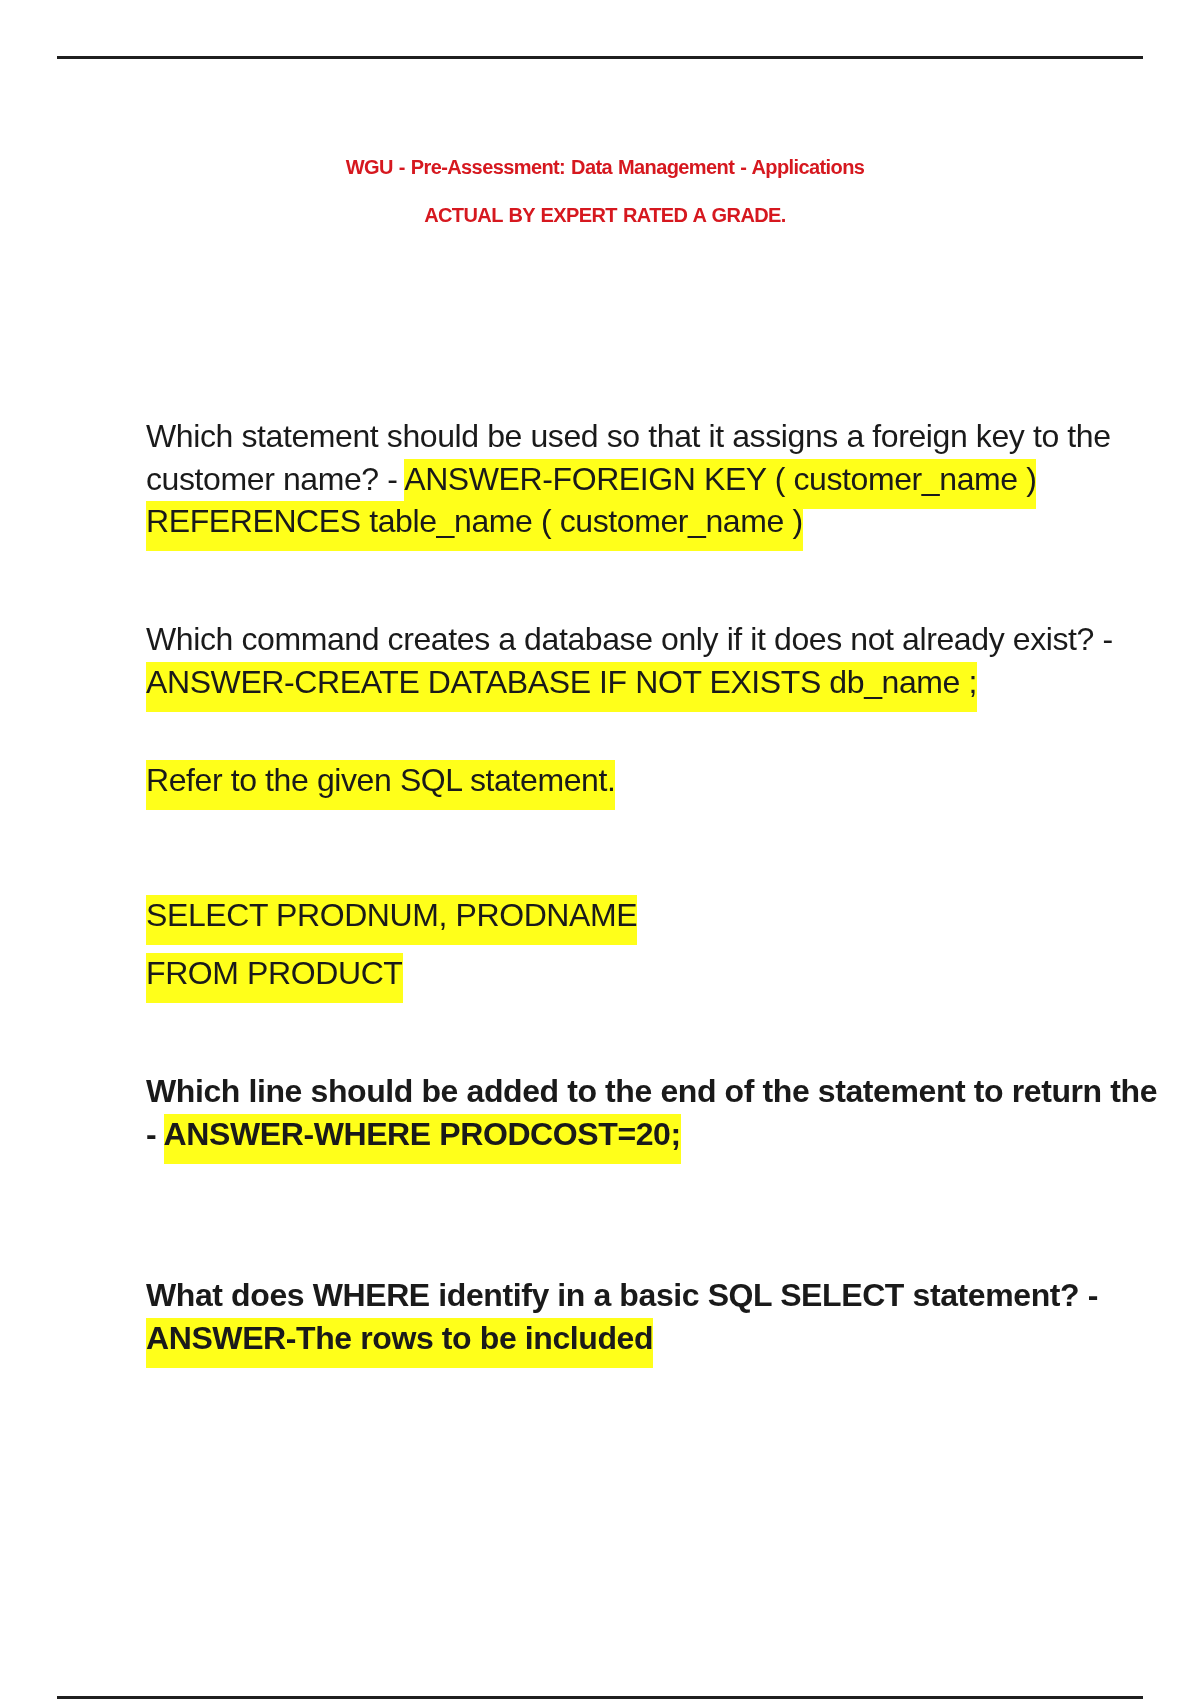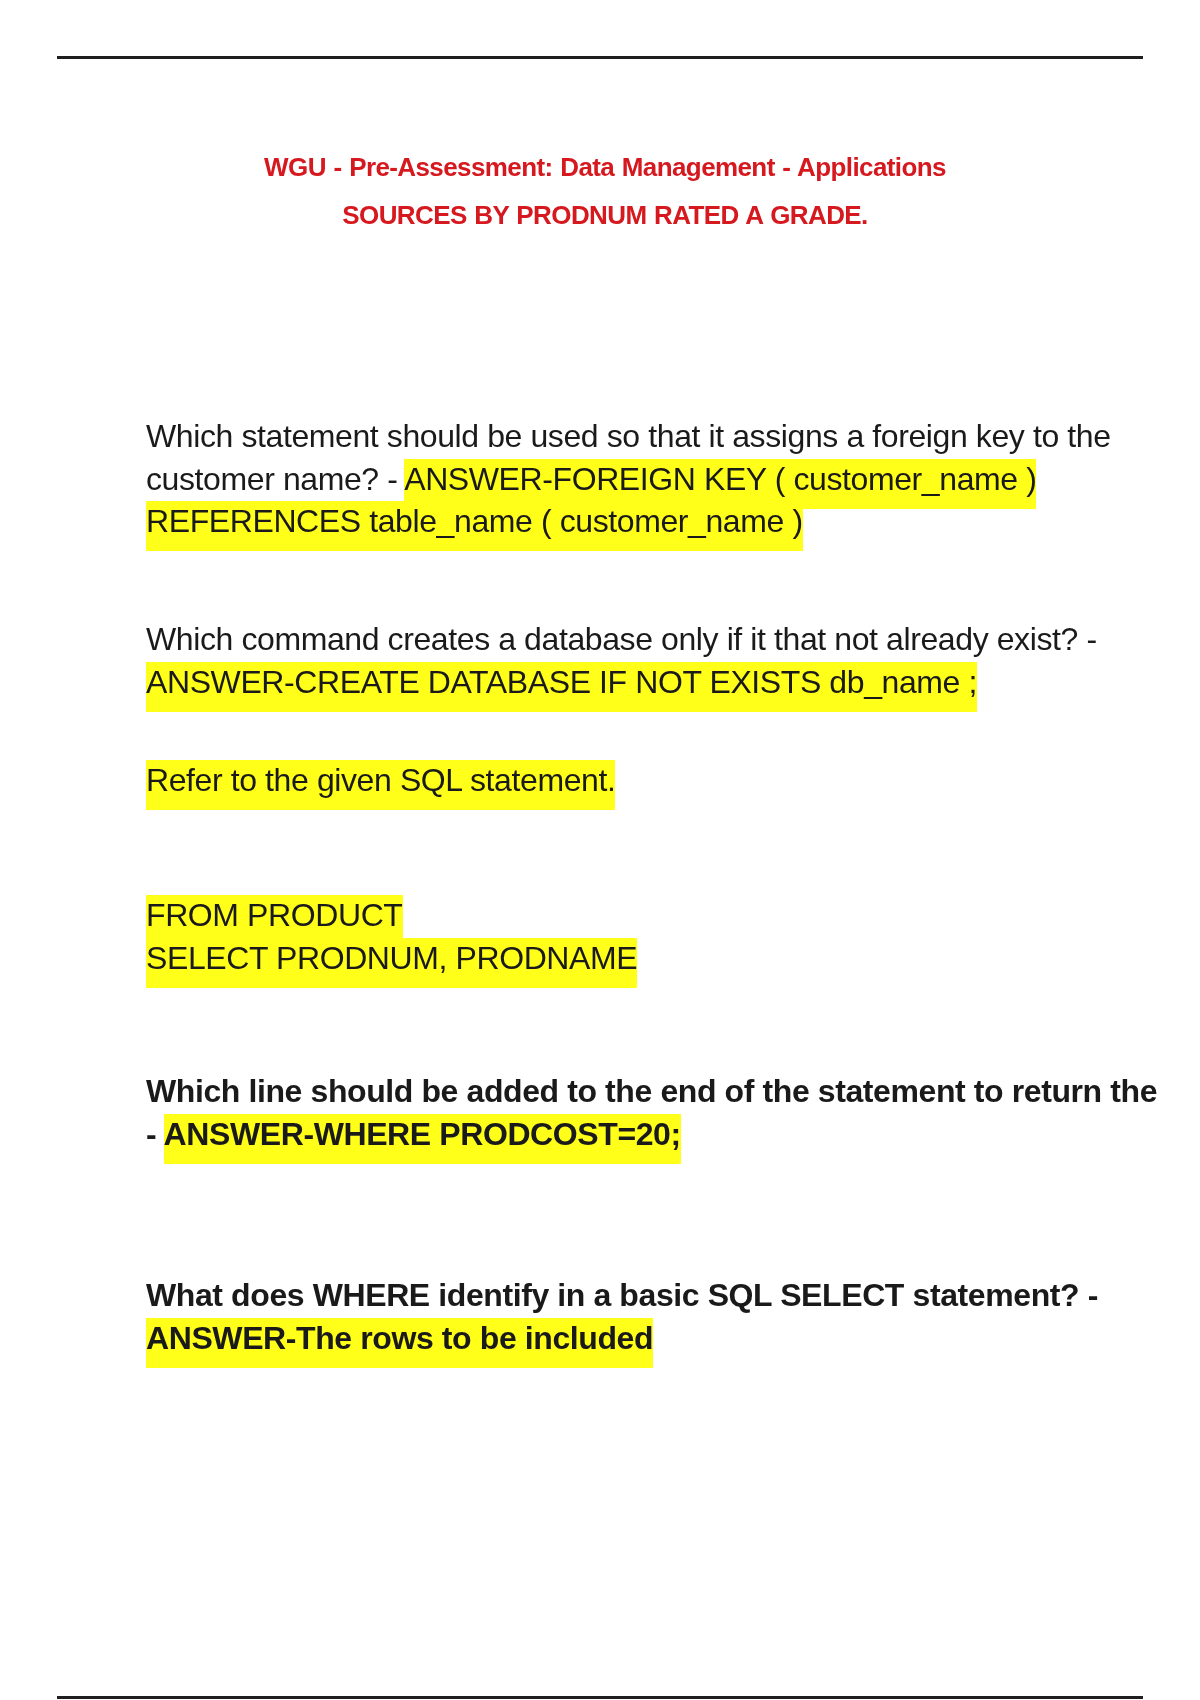--- a/index.html
+++ b/index.html
@@ -26,21 +26,21 @@
   .rule.bottom { top: 1696px; }
 
   .title {
     position: absolute;
     top: 144px;
     left: 130px;
     width: 950px;
     text-align: center;
     color: #d6181f;
     font-weight: bold;
-    font-size: 26px;
+    font-size: 20px;
     line-height: 47.5px;
     letter-spacing: -0.6px;
     word-spacing: 1px;
   }
   .title span { display: block; white-space: nowrap; }
 
   .block {
     position: absolute;
     left: 146px;
     width: 950px;
@@ -54,40 +54,40 @@
     padding: 2px 0 12px 0;
   }
 </style>
 </head>
 <body>
 
 <div class="rule top"></div>
 
 <div class="title">
   <span>WGU - Pre-Assessment: Data Management - Applications</span>
-  <span>SOURCES  BY PRODNUM RATED A GRADE.</span>
+  <span>ACTUAL  BY EXPERT RATED A GRADE.</span>
 </div>
 
 <div class="block" style="top:415px;">
   <span class="line">Which statement should be used so that it assigns a foreign key to the</span>
   <span class="line"><span>customer name? - </span><span class="hl">ANSWER-FOREIGN KEY ( customer_name )</span></span>
   <span class="line"><span class="hl">REFERENCES table_name ( customer_name )</span></span>
 </div>
 
 <div class="block" style="top:618px;">
-  <span class="line">Which command creates a database only if it that not already exist? -</span>
+  <span class="line">Which command creates a database only if it does not already exist? -</span>
   <span class="line"><span class="hl">ANSWER-CREATE DATABASE IF NOT EXISTS db_name ;</span></span>
 </div>
 
 <div class="block" style="top:759px;">
   <span class="line"><span class="hl">Refer to the given SQL statement.</span></span>
 </div>
 <div class="block" style="top:894px;">
+  <span class="line" style="height:58px;"><span class="hl">SELECT PRODNUM, PRODNAME</span></span>
   <span class="line"><span class="hl">FROM PRODUCT</span></span>
-  <span class="line" style="height:58px;"><span class="hl">SELECT PRODNUM, PRODNAME</span></span>
 </div>
 
 <div class="block" style="top:1070px;font-weight:bold;">
   <span class="line">Which line should be added to the end of the statement to return the</span>
   <span class="line"><span>- </span><span class="hl">ANSWER-WHERE PRODCOST=20;</span></span>
 </div>
 
 <div class="block" style="top:1274px;font-weight:bold;">
   <span class="line">What does WHERE identify in a basic SQL SELECT statement? -</span>
   <span class="line"><span class="hl">ANSWER-The rows to be included</span></span>

